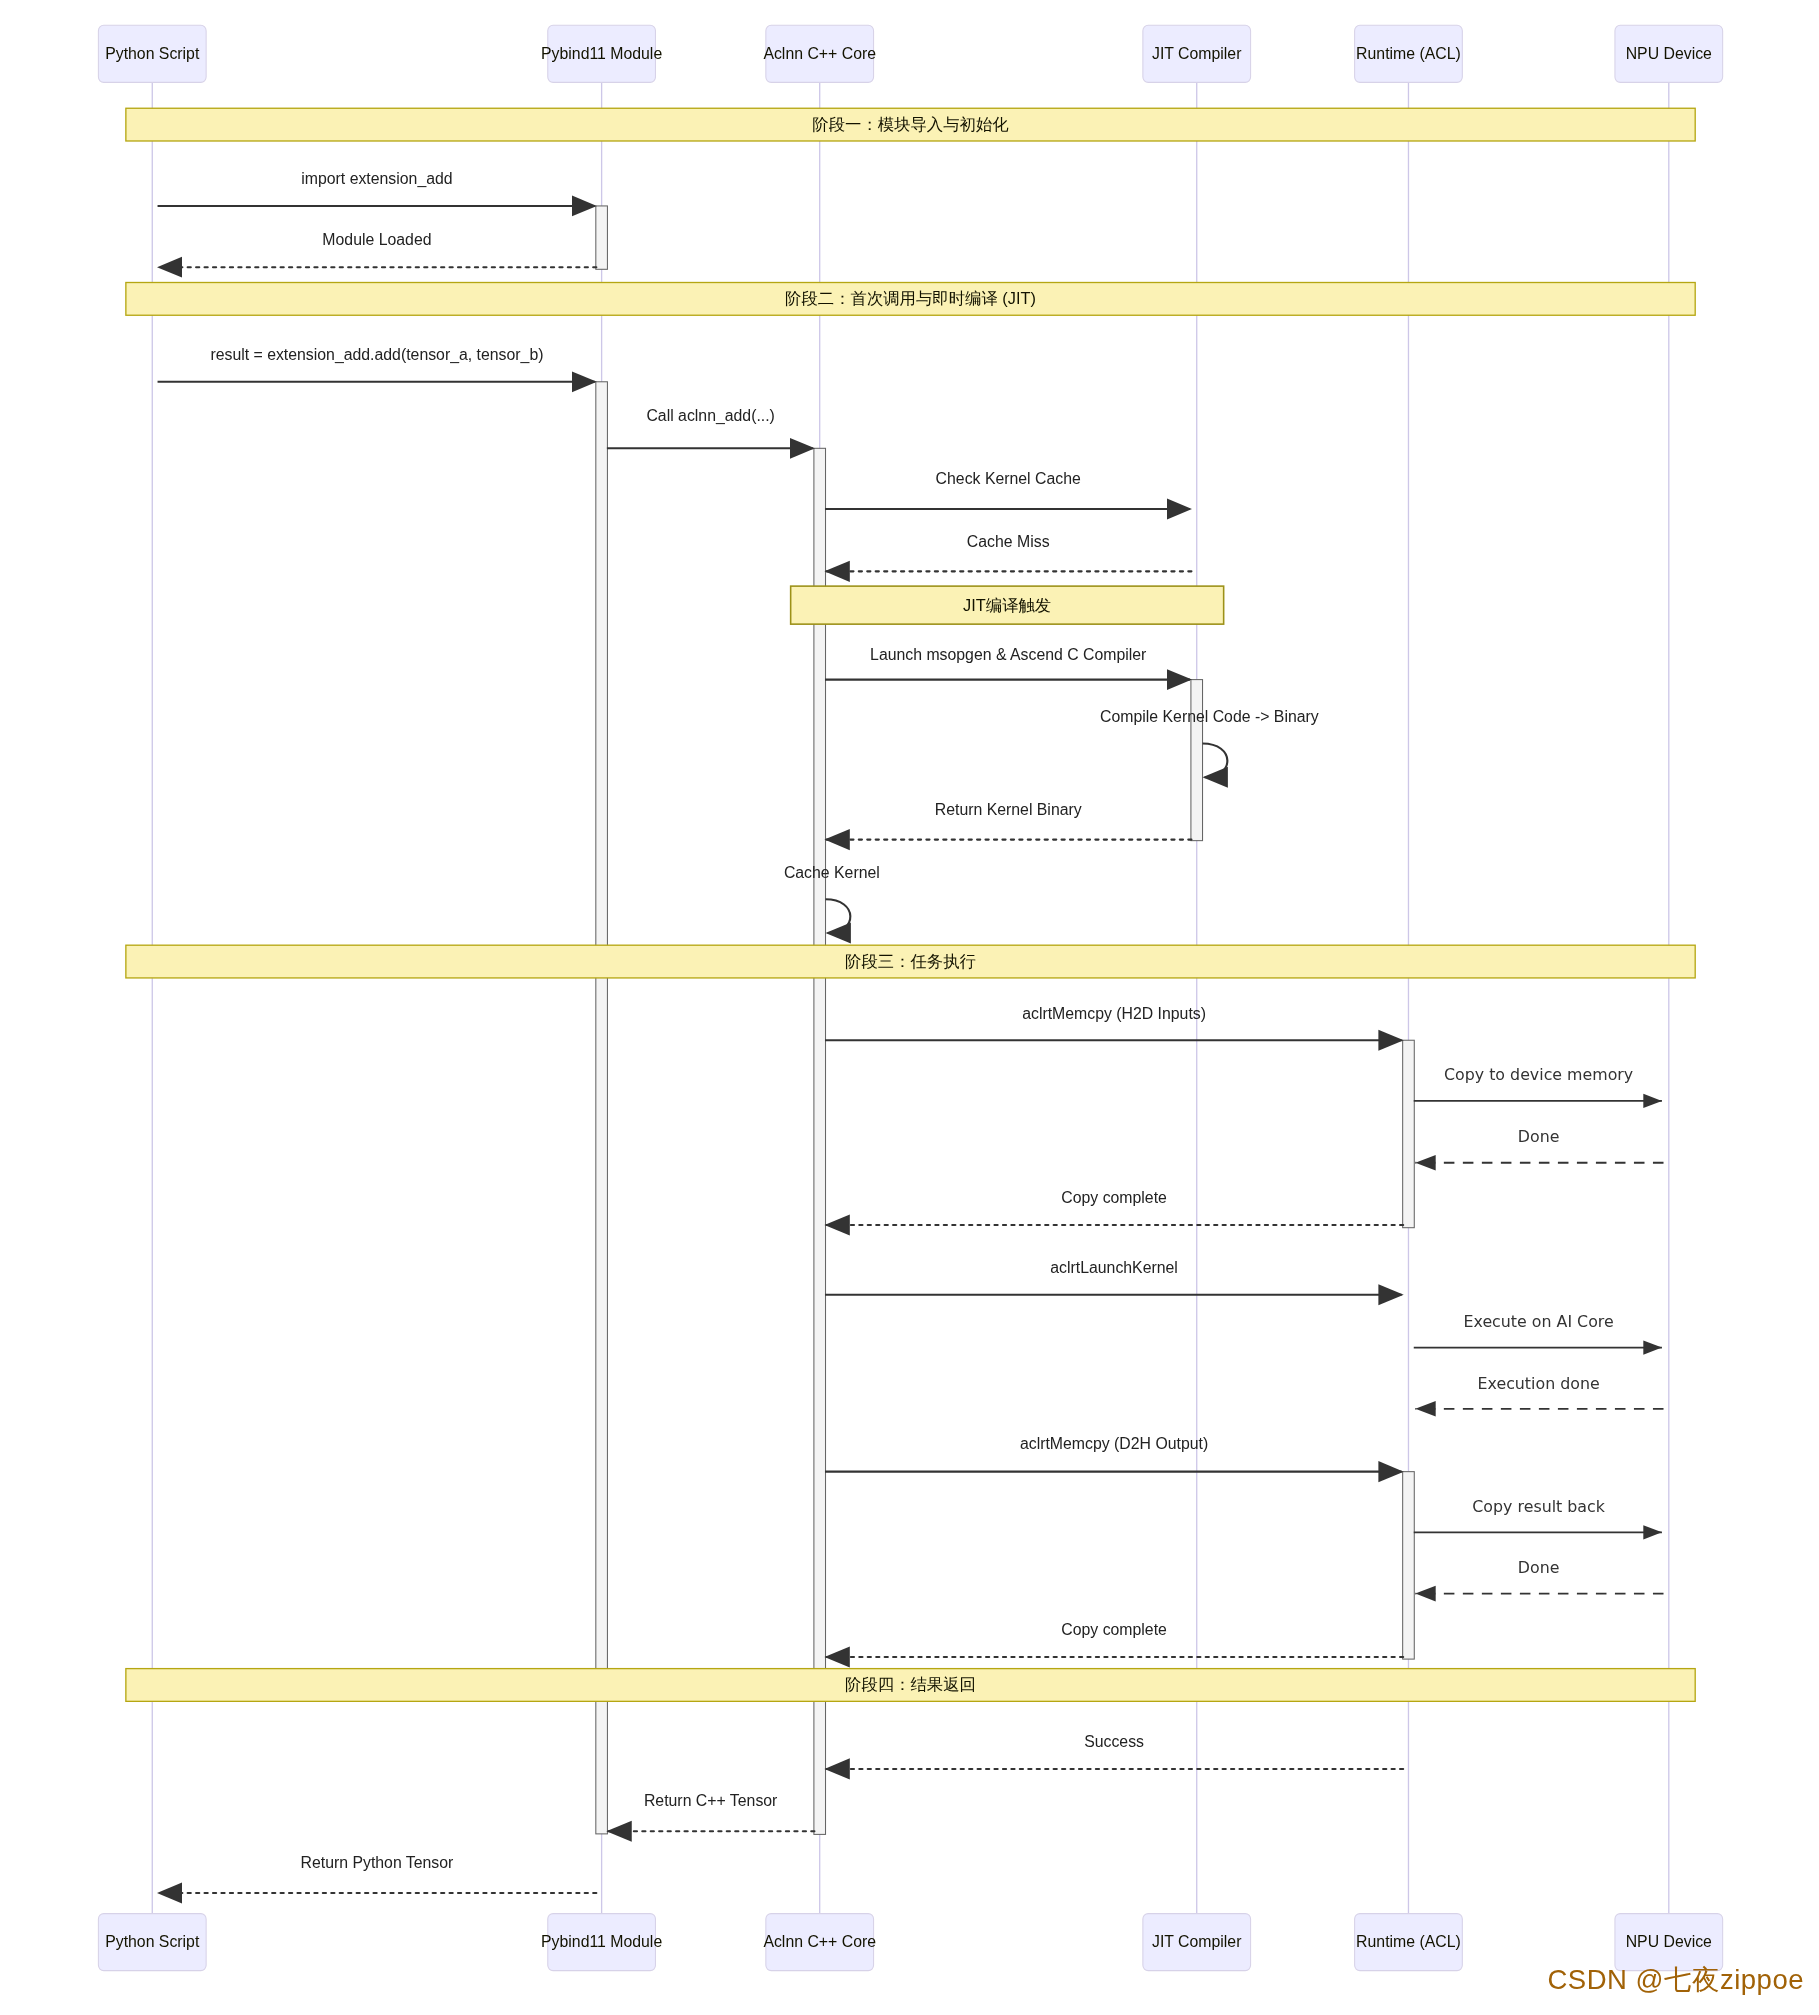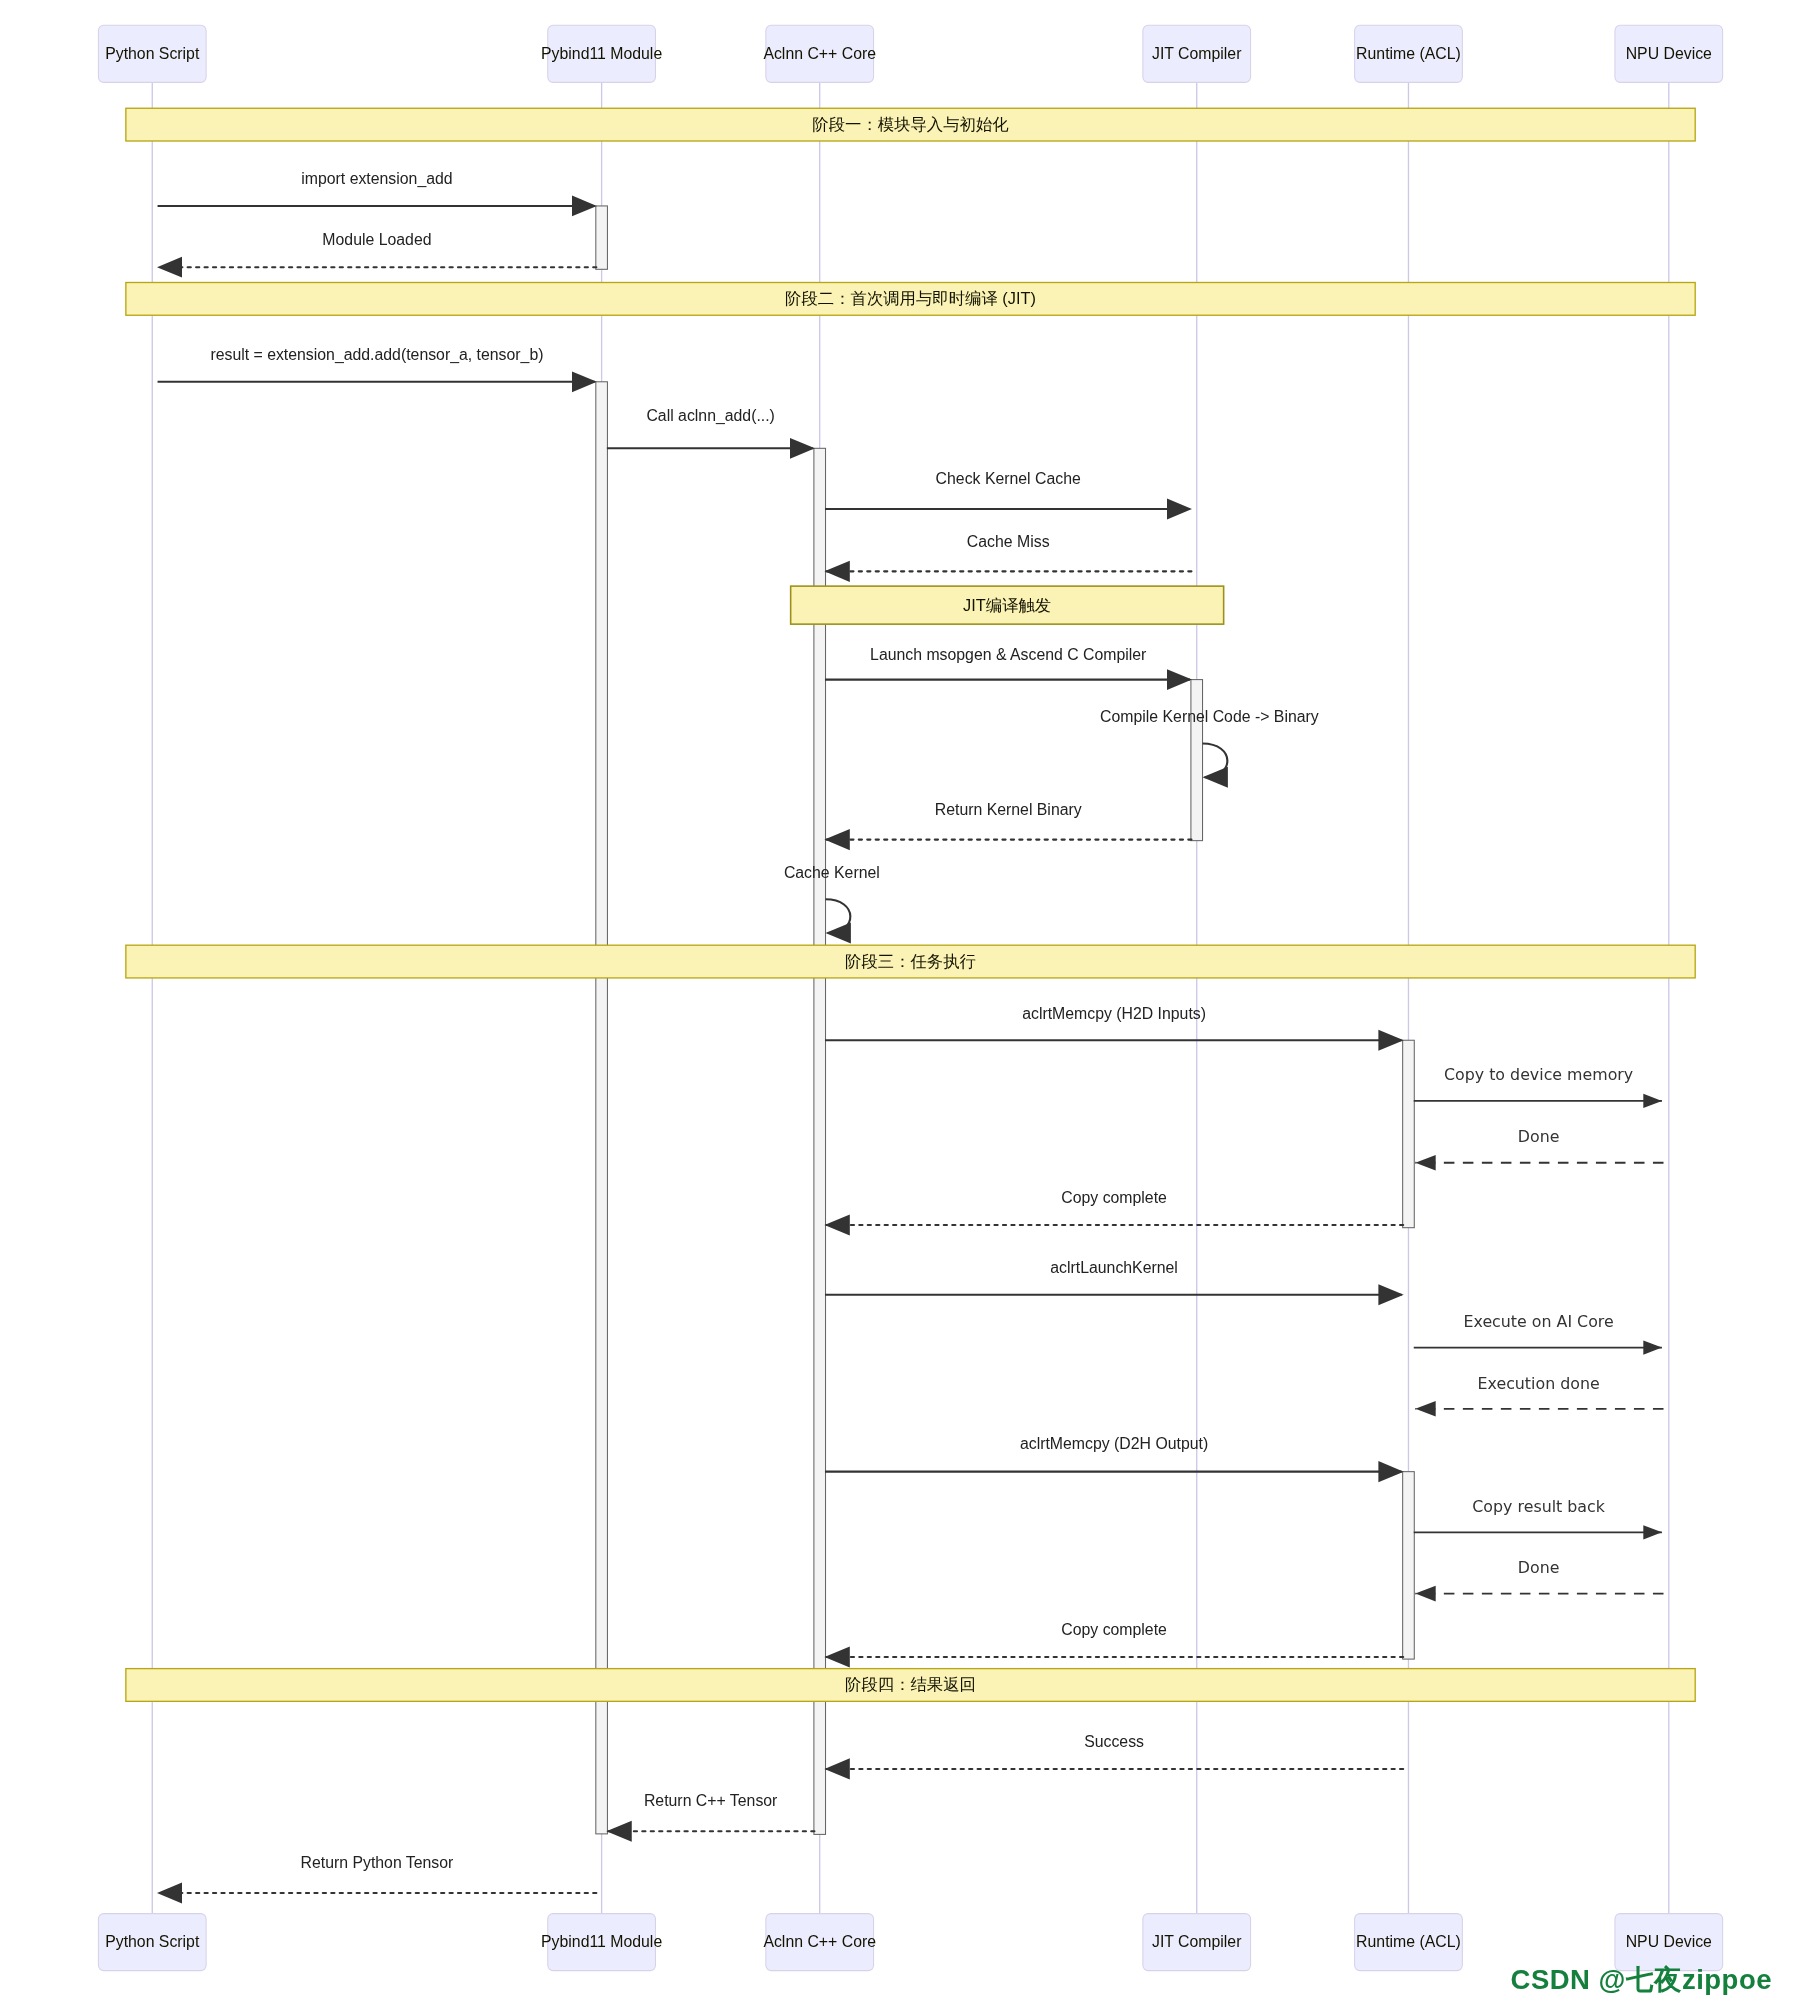--- a/index.html
+++ b/index.html
@@ -106,29 +106,28 @@
     text-anchor: middle;
     dominant-baseline: alphabetic;
   }
   .selfloop {
     stroke: #333333;
     stroke-width: 4;
     fill: none;
   }
   .watermark {
     position: absolute;
-    right: 48px;
+    right: 16px;
     bottom: 17px;
     font-family: "Liberation Sans", sans-serif;
     font-size: 27.5px;
-    color: #15803d;
+    color: #a16207;
     white-space: nowrap;
     letter-spacing: 0.5px;
     user-select: none;
-    font-weight: bold;
   }
 </style>
 </head>
 <body>
 
 <div id="diagram-root">
 
   <svg class="seq" id="seq-svg" viewBox="0 0 3446 3816">
     <defs>
       <marker id="arrow-solid" markerWidth="12" markerHeight="12" refX="10" refY="5" orient="auto" markerUnits="strokeWidth">

